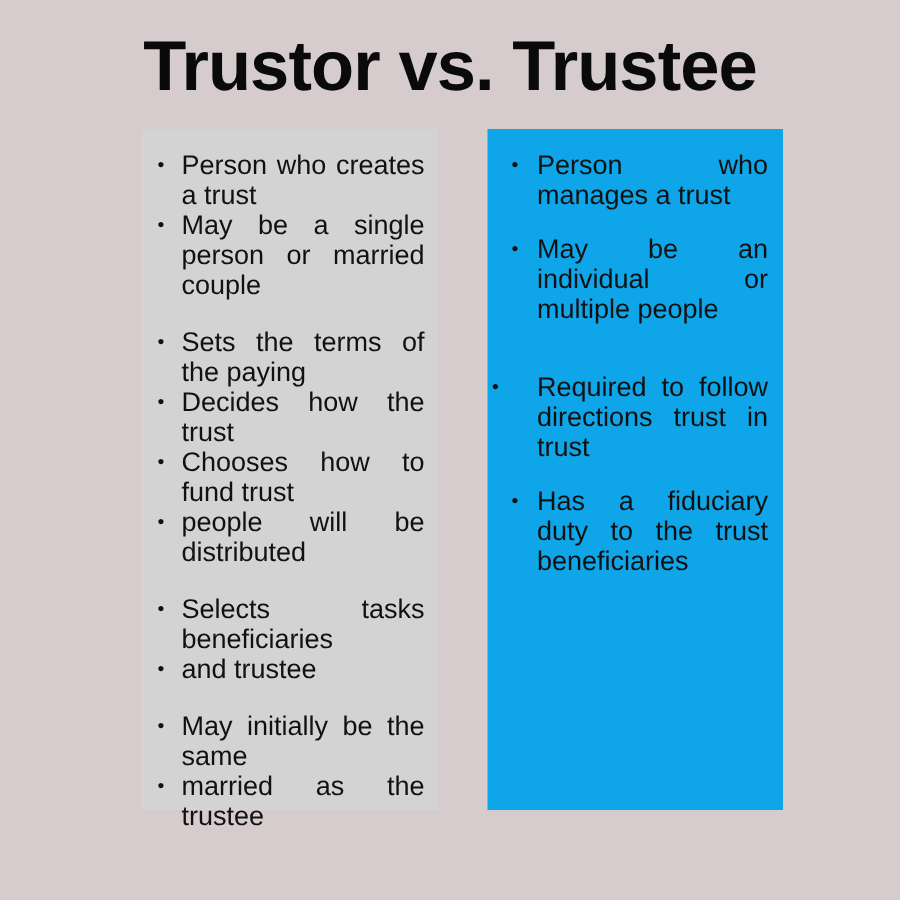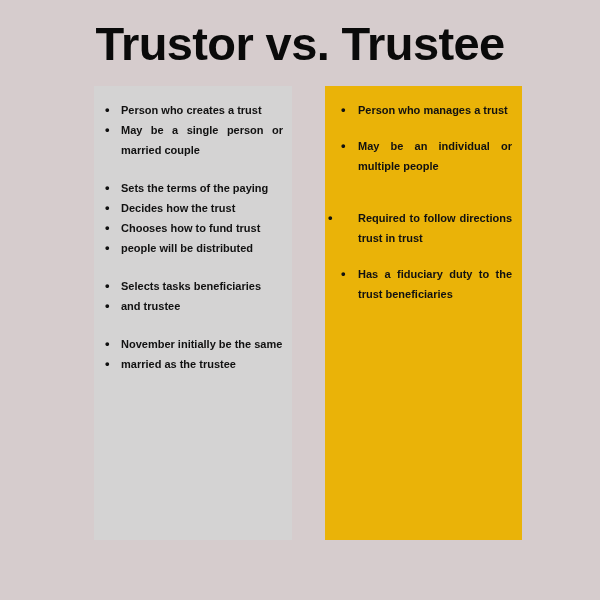--- a/index.html
+++ b/index.html
@@ -41,34 +41,34 @@
     left: 94px;
     width: 198px;
     height: 454px;
     background: #d4d3d3;
     padding: 14px 9px 10px 9px;
   }
   #card-trustee {
     left: 325px;
     width: 197px;
     height: 454px;
-    background: #eab308;
+    background: #0ea5e9;
     padding: 14px 10px 10px 13px;
   }
   .bullet-list {
     list-style: none;
     margin: 0;
     padding: 0;
   }
   .bullet-item {
     position: relative;
     padding-left: 18px;
     margin: 0;
-    font-size: 11px;
-    font-weight: bold;
+    font-size: 18px;
+    font-weight: normal;
     line-height: 20px;
     color: #111111;
     text-align: justify;
     text-justify: inter-word;
     font-family: "Liberation Sans", sans-serif;
   }
   .bullet-item::before {
     content: "\2022";
     position: absolute;
     left: 2px;
@@ -107,21 +107,21 @@
       <li class="bullet-item">May be a single person or married couple</li>
       <li class="group-gap"></li>
       <li class="bullet-item">Sets the terms of the paying</li>
       <li class="bullet-item">Decides how the trust</li>
       <li class="bullet-item">Chooses how to fund trust</li>
       <li class="bullet-item">people will be distributed</li>
       <li class="group-gap"></li>
       <li class="bullet-item">Selects tasks beneficiaries</li>
       <li class="bullet-item">and trustee</li>
       <li class="group-gap"></li>
-      <li class="bullet-item">November initially be the same</li>
+      <li class="bullet-item">May initially be the same</li>
       <li class="bullet-item">married as the trustee</li>
     </ul>
   </div>
 
   <div class="card" id="card-trustee">
     <ul class="bullet-list">
       <li class="bullet-item">Person who manages a trust</li>
       <li class="group-gap-sm"></li>
       <li class="bullet-item">May be an individual or multiple people</li>
       <li class="group-gap-sm"></li>

